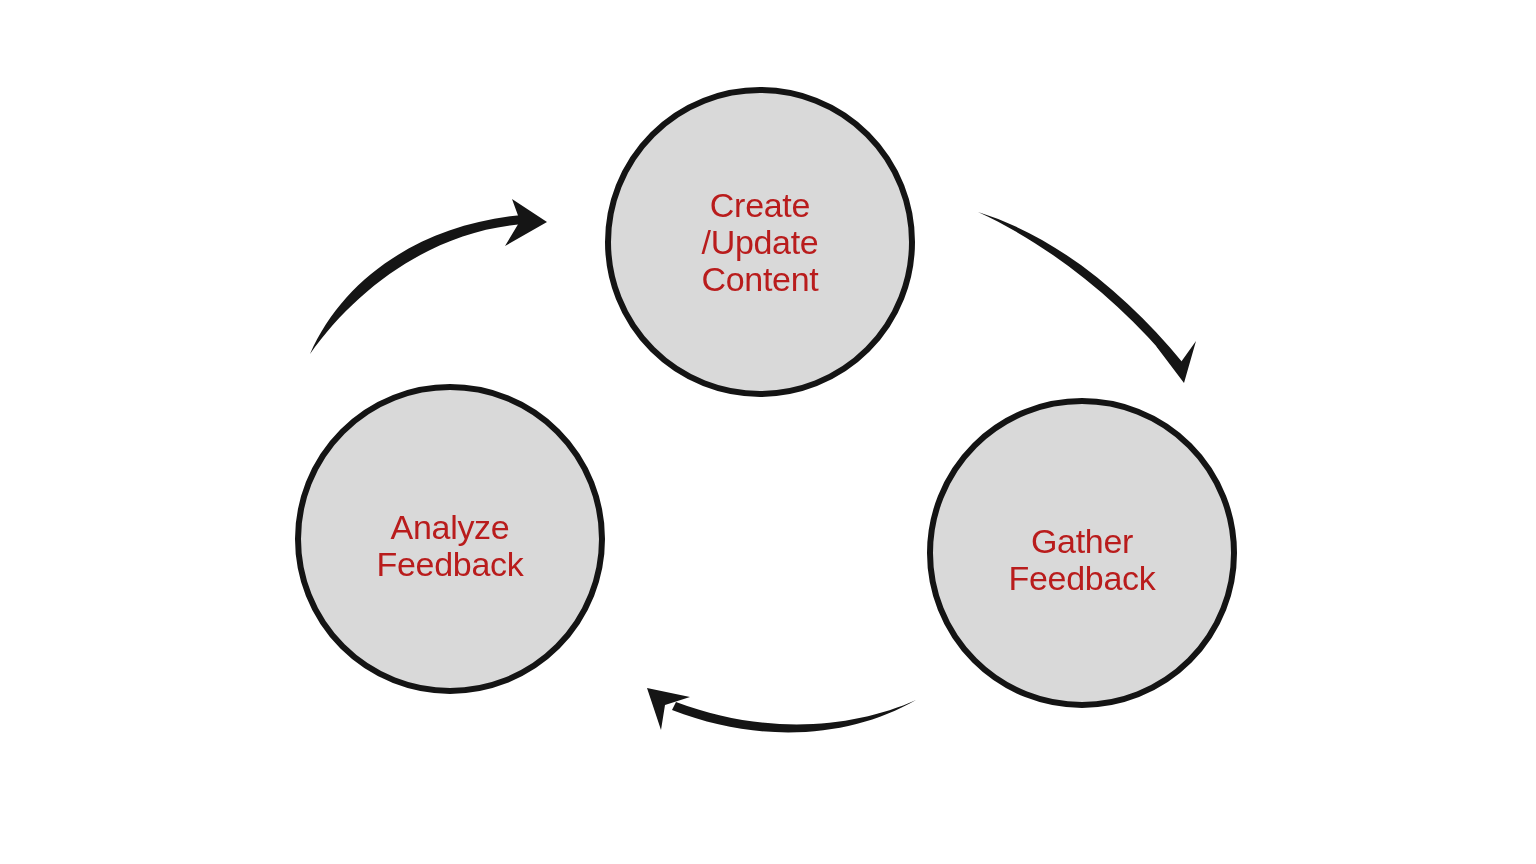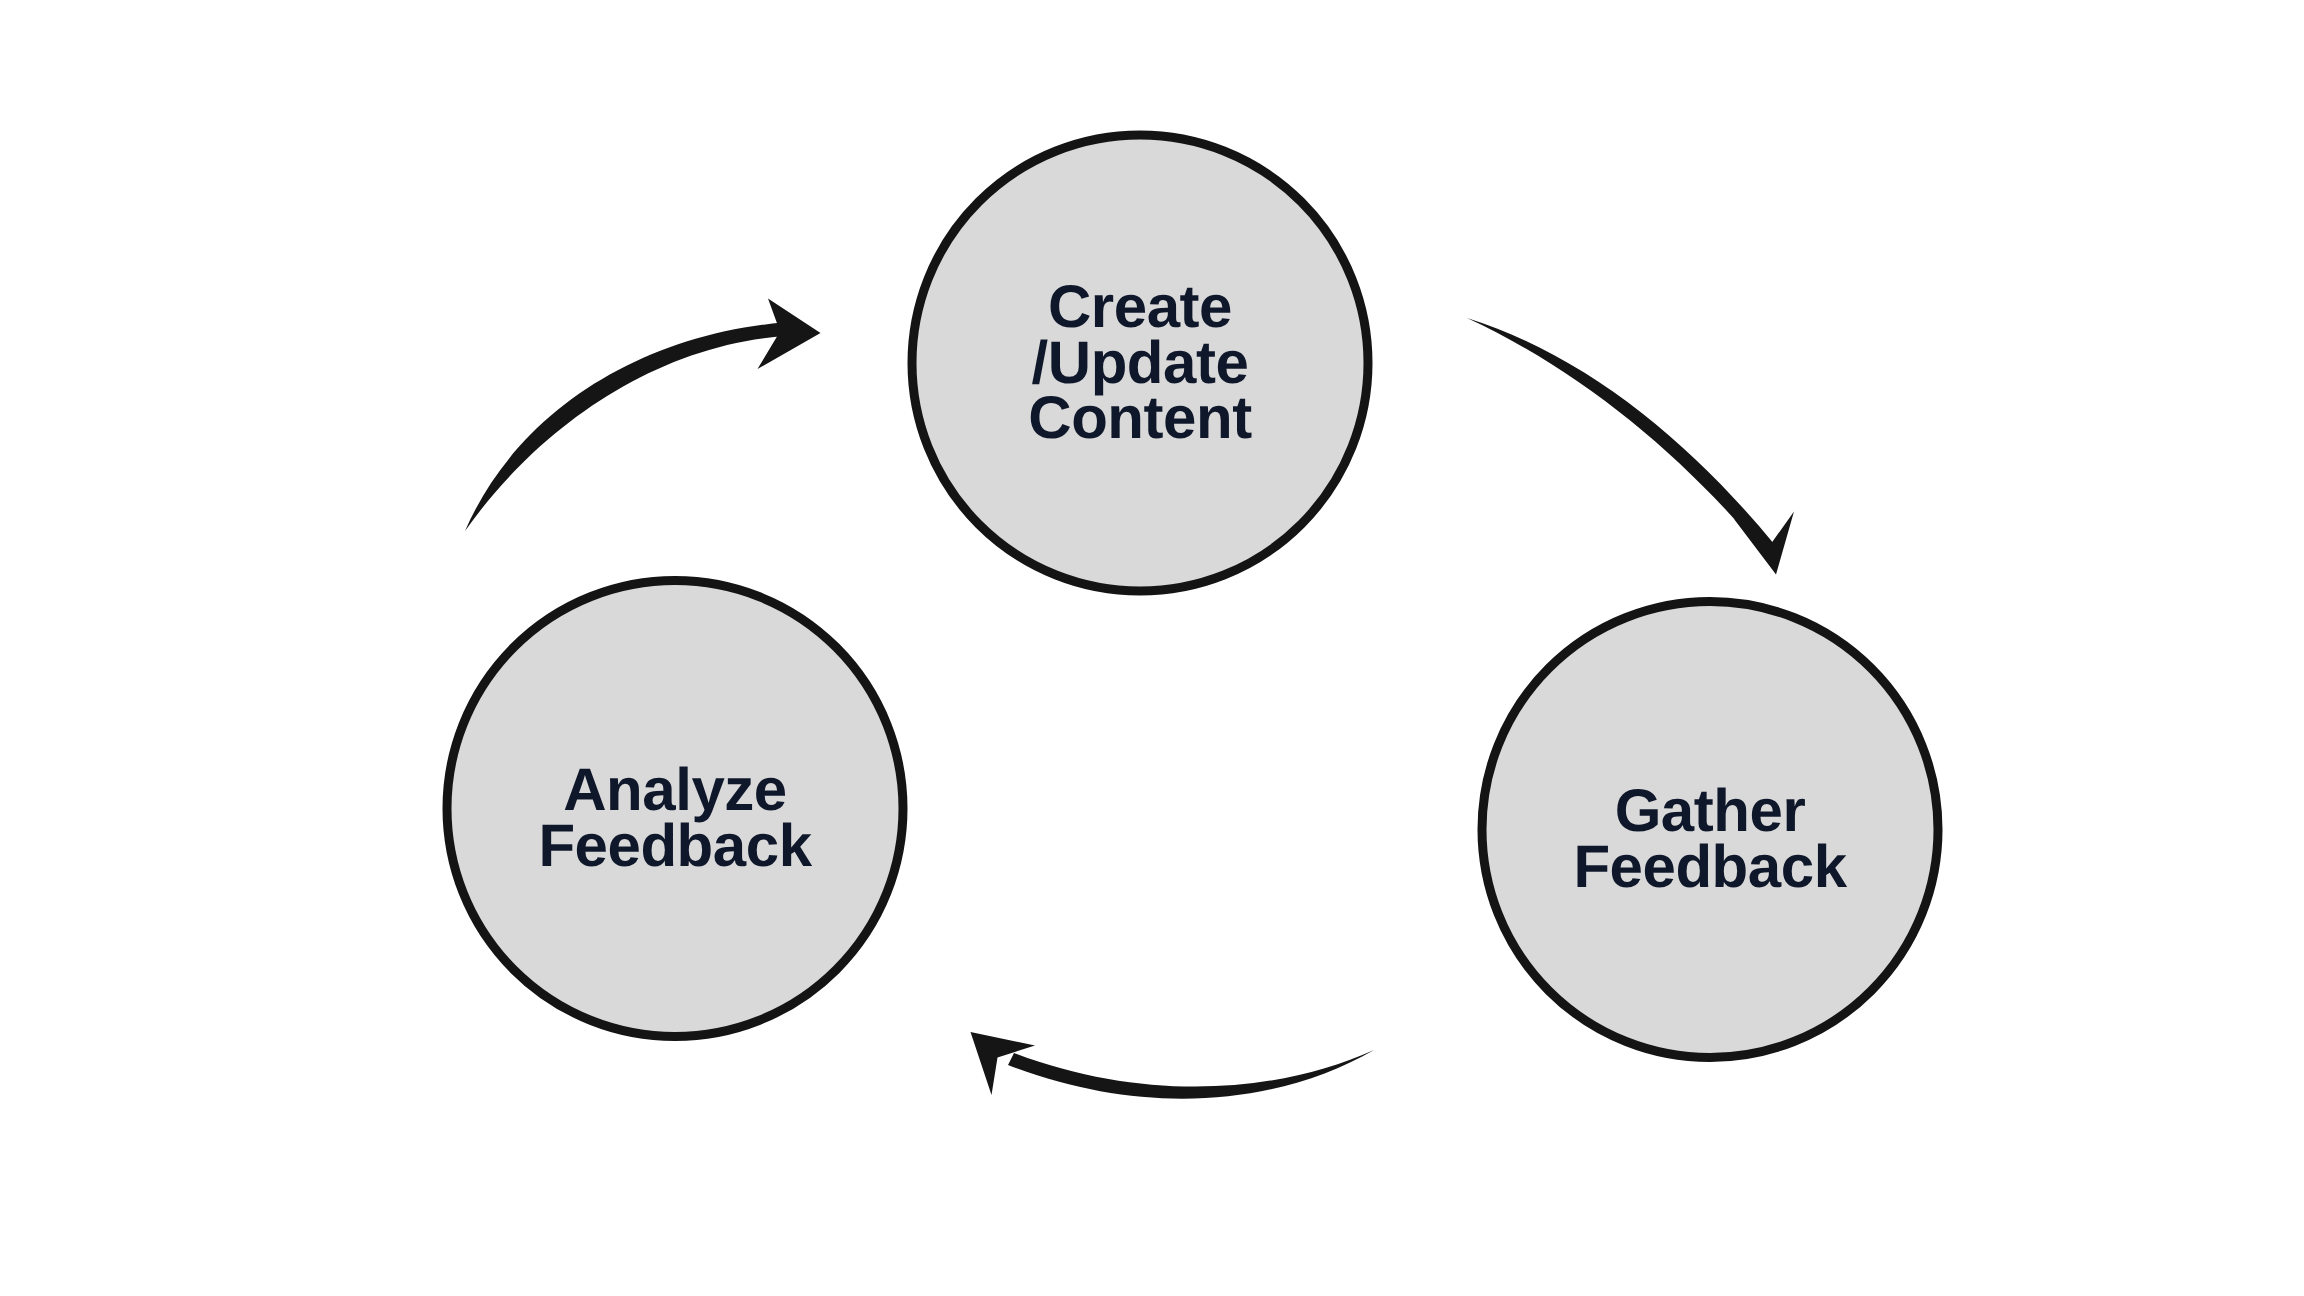--- a/index.html
+++ b/index.html
@@ -35,28 +35,28 @@
     border: 6px solid #141414;
     border-radius: 50%;
     background: #d9d9d9;
     display: flex;
     align-items: center;
     justify-content: center;
   }
   .node-label {
     white-space: pre-line;
     text-align: center;
-    font-size: 40px;
+    font-size: 34px;
     line-height: 37px;
-    font-weight: 700;
-    color: #0f172a;
+    font-weight: 400;
+    color: #b91c1c;
     letter-spacing: -0.3px;
   }
   .node-create  { left: 605px; top:  87px; }
-  .node-gather  { left: 985px; top: 398px; }
+  .node-gather  { left: 927px; top: 398px; }
   .node-analyze { left: 295px; top: 384px; }
   .node-gather .node-label,
   .node-analyze .node-label { transform: translateY(7px); }
 </style>
 </head>
 <body>
 
 <div class="stage">
 
   <svg class="arrows-layer" viewBox="0 0 1536 864" aria-hidden="true">

